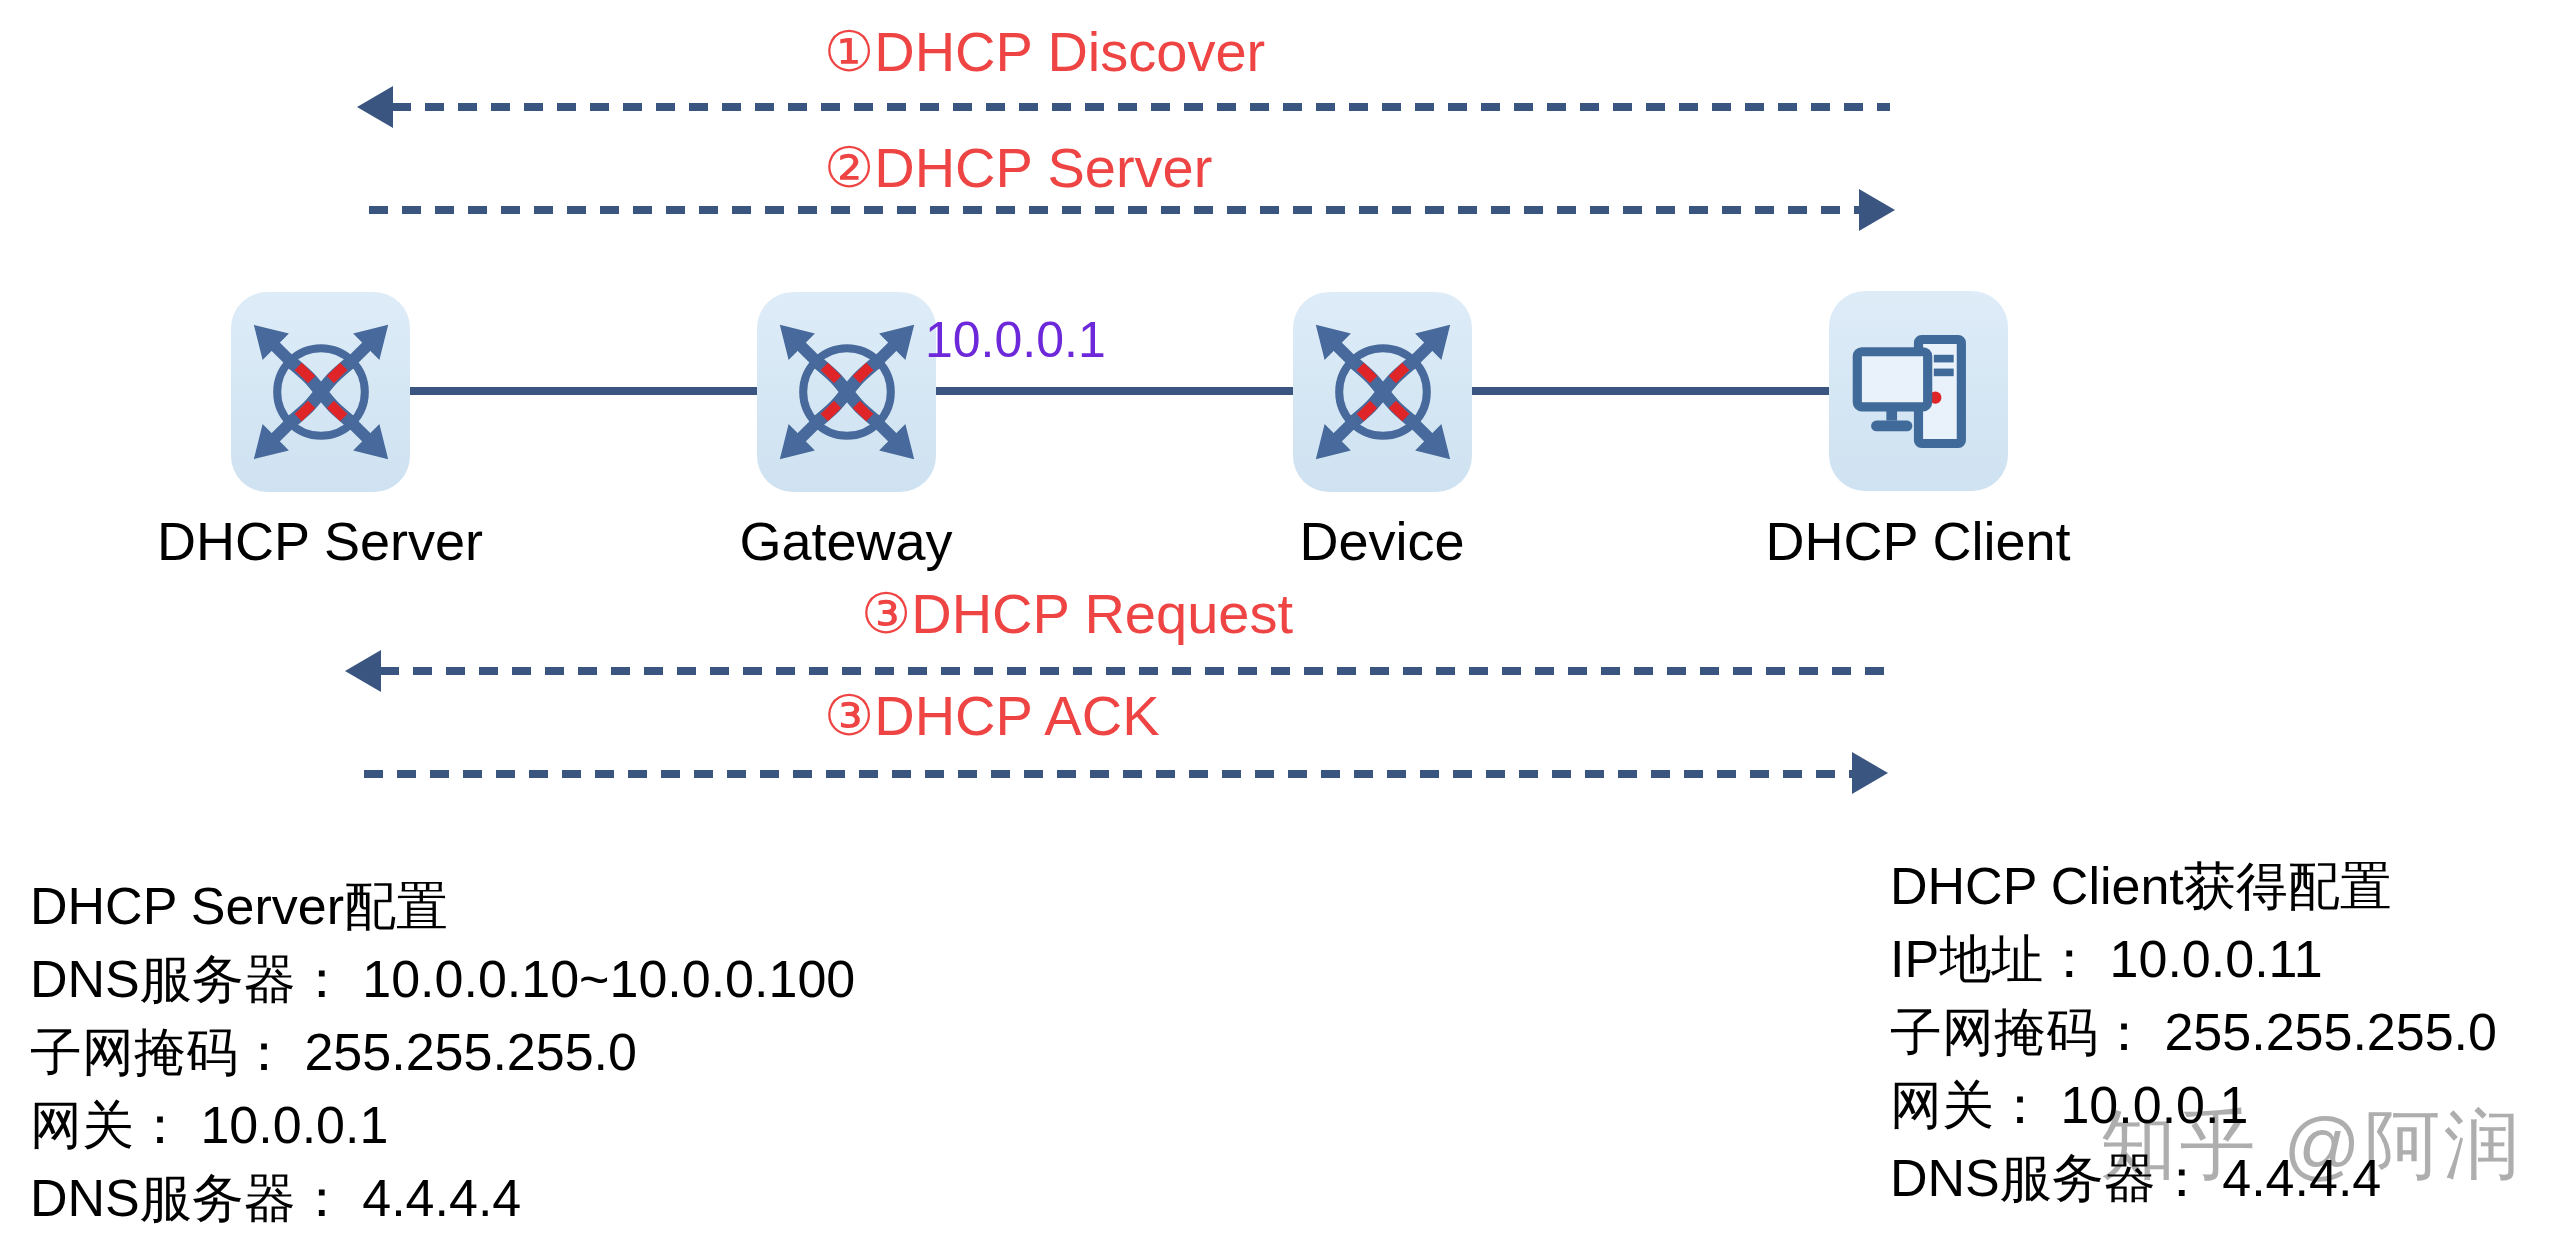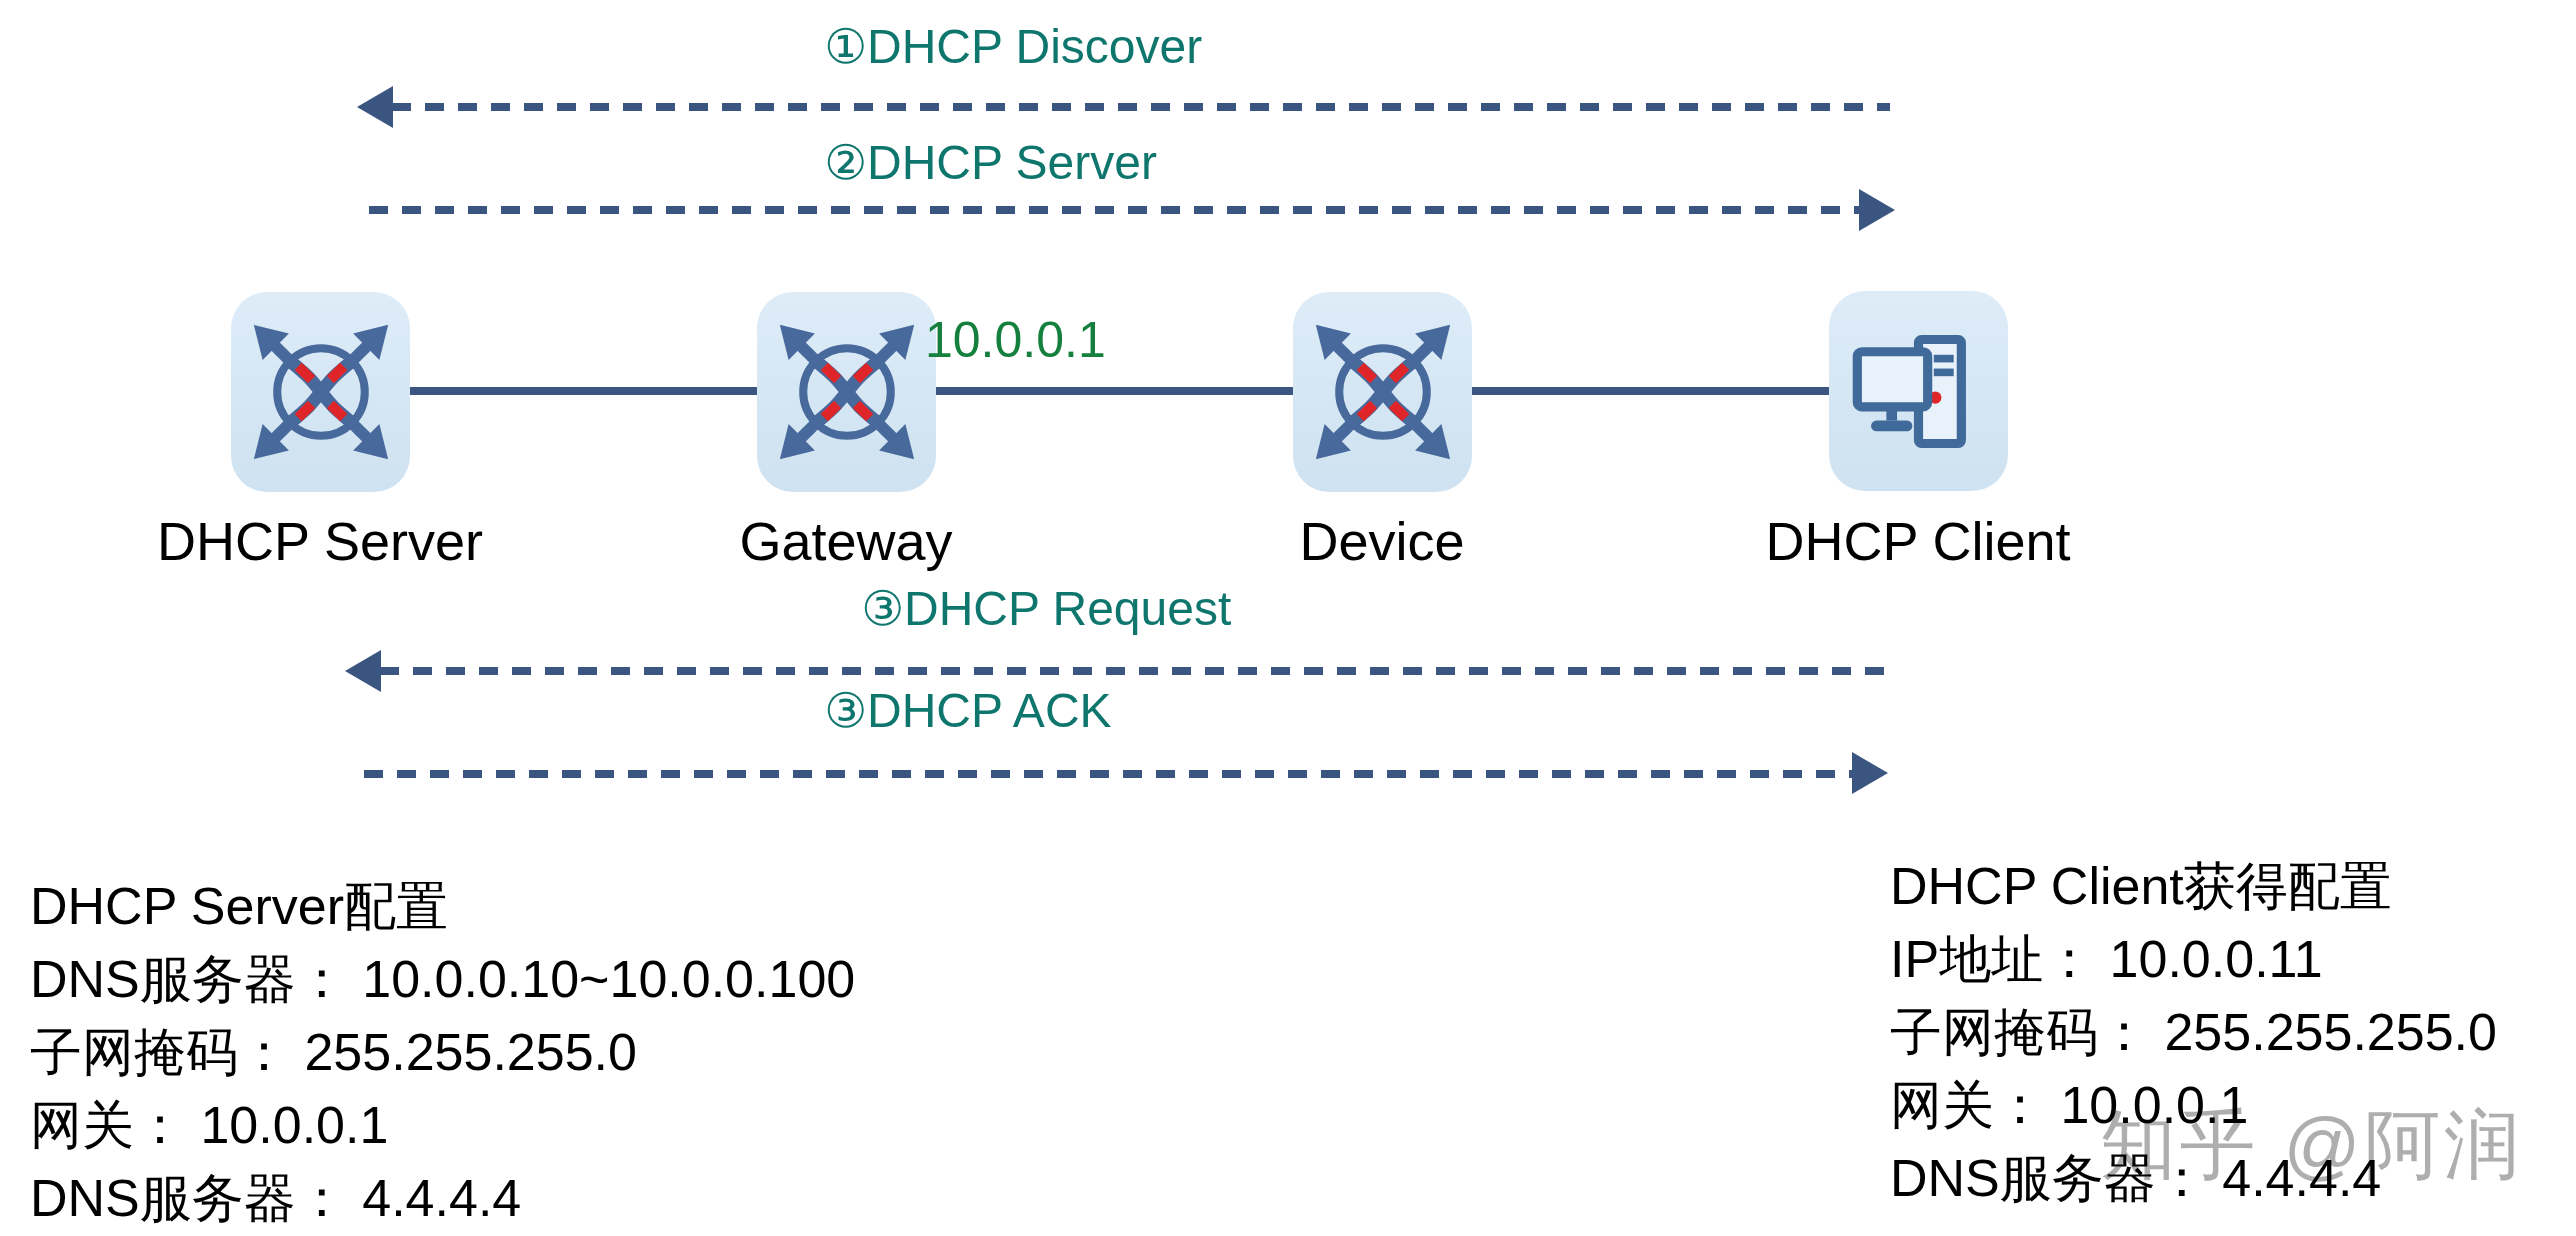--- a/index.html
+++ b/index.html
@@ -7,24 +7,24 @@
     position:relative;
     width:2576px;height:1236px;
     background:#ffffff;
     font-family:"Liberation Sans","DejaVu Sans",sans-serif;
     color:#000000;
     overflow:hidden;
   }
   .abs{position:absolute;}
   
   .msg-label{
-    font-size:48px;
+    font-size:56px;
     line-height:1.1;
     white-space:nowrap;
-    color:#0f766e;
+    color:#ef4444;
   }
   
   .dash-line{
     height:7.8px;
     background:repeating-linear-gradient(90deg,#3a5680 0 19px,transparent 19px 33px);
   }
   .head-left{
     width:0;height:0;
     border-top:21px solid transparent;
     border-bottom:21px solid transparent;
@@ -54,21 +54,21 @@
   .node-box svg{display:block;}
   .node-label{
     font-size:54px;
     white-space:nowrap;
     transform:translateX(-50%);
     color:#000000;
   }
   .link-ip{
     font-size:50px;
     white-space:nowrap;
-    color:#15803d;
+    color:#6d28d9;
     z-index:3;
   }
   
   .cfg{
     font-size:52px;
     line-height:73px;
     white-space:nowrap;
     color:#000000;
     z-index:3;
   }

